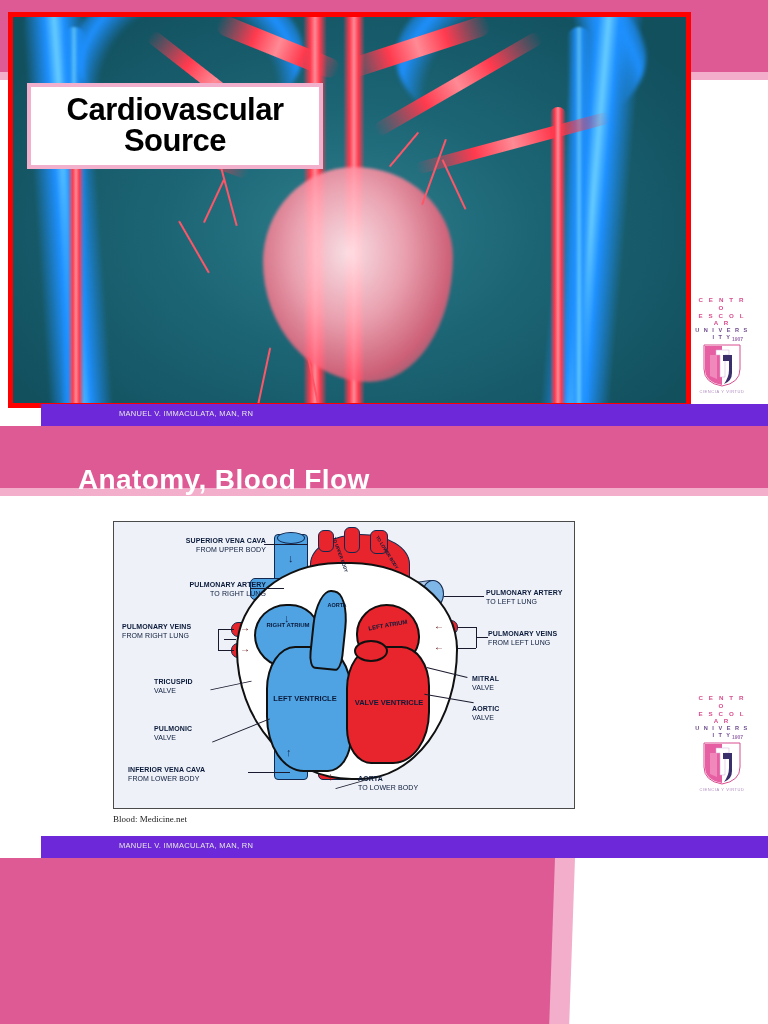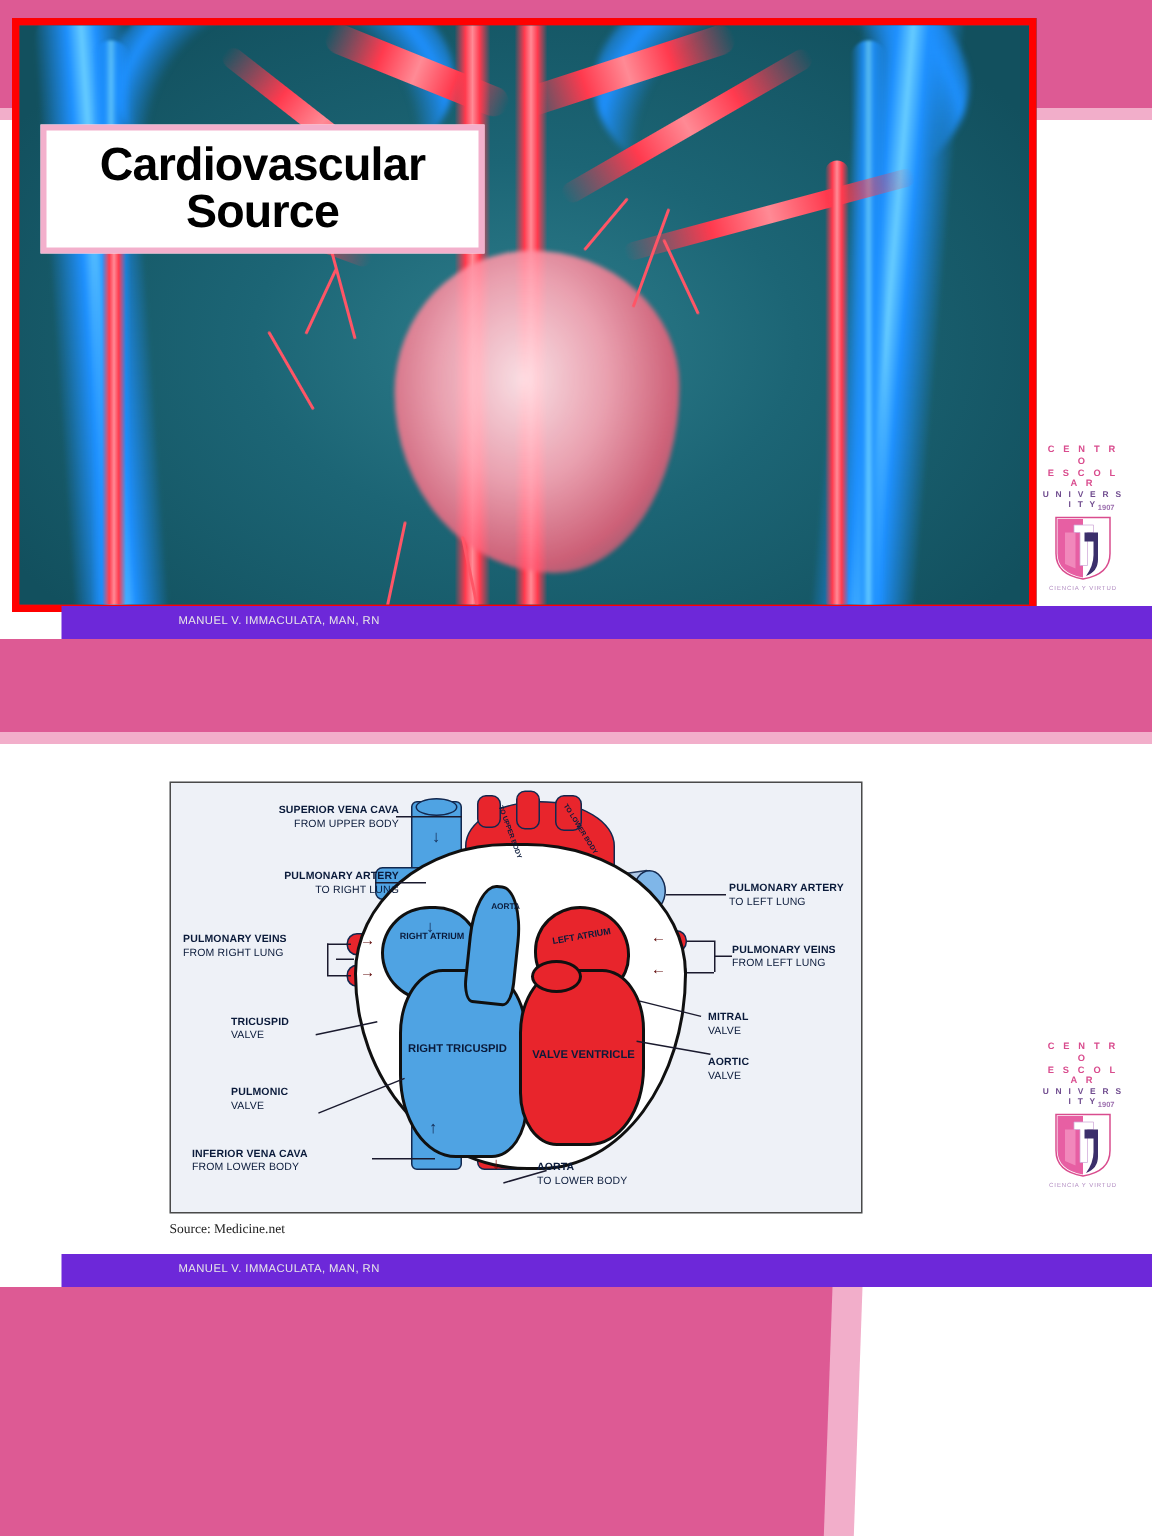--- a/index.html
+++ b/index.html
@@ -196,20 +196,21 @@
     </div>
 
     <div class="footerbar f1">
       <div class="ftxt">MANUEL V. IMMACULATA, MAN, RN</div>
     </div>
   </div>
 
   <div class="slide2">
     <div class="s2-pinkband"></div>
     <div class="s2-pinkband-lt"></div>
+    <div class="s2-title">Anatomy, Blood Flow</div>
 
     <div class="heartframe">
       <div class="hd">
 
         <div class="vcava" style="left:160px;top:12px;width:34px;height:96px;border-radius:4px;"></div>
         <div class="vcava" style="left:163px;top:10px;width:28px;height:12px;border-radius:50%;"></div>
 
         <div class="vcava" style="left:160px;top:108px;width:34px;height:150px;border-radius:4px;"></div>
 
         <div class="vcava" style="left:136px;top:56px;width:34px;height:22px;border-radius:5px;"></div>
@@ -239,21 +240,21 @@
         <div style="position:absolute;left:152px;top:124px;width:86px;height:126px;background:#4FA3E3;border:2px solid #101010;border-radius:34% 36% 28% 44%;"></div>
 
         <div style="position:absolute;left:232px;top:124px;width:84px;height:118px;background:#E8252C;border:2px solid #101010;border-radius:36% 34% 44% 30%;"></div>
 
         <div style="position:absolute;left:198px;top:68px;width:34px;height:80px;background:#4FA3E3;border:2px solid #101010;border-radius:45% 45% 20% 20%;transform:rotate(6deg);"></div>
 
         <div style="position:absolute;left:240px;top:118px;width:34px;height:22px;background:#E8252C;border:2px solid #101010;border-radius:50%;"></div>
 
         <div class="inlbl" style="left:148px;top:100px;width:52px;">RIGHT ATRIUM</div>
         <div class="inlbl" style="left:248px;top:100px;width:52px;transform:rotate(-10deg);">LEFT ATRIUM</div>
-        <div class="inlbl" style="left:156px;top:172px;width:70px;font-size:7.5px;">RIGHT TRICUSPID</div>
+        <div class="inlbl" style="left:156px;top:172px;width:70px;font-size:7.5px;">LEFT VENTRICLE</div>
         <div class="inlbl" style="left:240px;top:176px;width:70px;font-size:7.5px;">VALVE VENTRICLE</div>
         <div class="inlbl" style="left:206px;top:80px;width:34px;font-size:5.5px;">AORTA</div>
         <div class="inlbl" style="left:206px;top:30px;width:40px;font-size:4.5px;transform:rotate(70deg);">TO UPPER BODY</div>
         <div class="inlbl" style="left:252px;top:28px;width:42px;font-size:4.5px;transform:rotate(58deg);">TO LOWER BODY</div>
 
         <div class="lead" style="left:150px;top:22px;width:44px;"></div>
         <div class="lead" style="left:136px;top:66px;width:34px;"></div>
         <div class="lead" style="left:104px;top:107px;width:16px;"></div>
         <div class="lead" style="left:104px;top:128px;width:16px;"></div>
         <div class="leadv" style="left:104px;top:107px;height:21px;"></div>
@@ -321,21 +322,21 @@
         <div style="position:absolute;left:170px;top:90px;color:#12284F;font-size:11px;">↓</div>
         <div style="position:absolute;left:172px;top:224px;color:#12284F;font-size:11px;">↑</div>
         <div style="position:absolute;left:214px;top:248px;color:#7a0a0a;font-size:11px;">↓</div>
         <div style="position:absolute;left:126px;top:100px;color:#5a0000;font-size:10px;">→</div>
         <div style="position:absolute;left:126px;top:121px;color:#5a0000;font-size:10px;">→</div>
         <div style="position:absolute;left:320px;top:98px;color:#5a0000;font-size:10px;">←</div>
         <div style="position:absolute;left:320px;top:119px;color:#5a0000;font-size:10px;">←</div>
       </div>
     </div>
 
-    <div class="src-txt">Source: Medicine.net</div>
+    <div class="src-txt">Blood: Medicine.net</div>
 
     <div class="ceulogo" style="left:694px;top:268px;">
       <div class="ceu-txt">
         <div class="ceu-r1">C E N T R O</div>
         <div class="ceu-r2">E S C O L A R</div>
         <div class="ceu-r3">U N I V E R S I T Y</div>
       </div>
       <div class="ceu-shield">
         <div class="ceu-year">1907</div>
         <svg viewBox="0 0 40 44" width="40" height="44">

